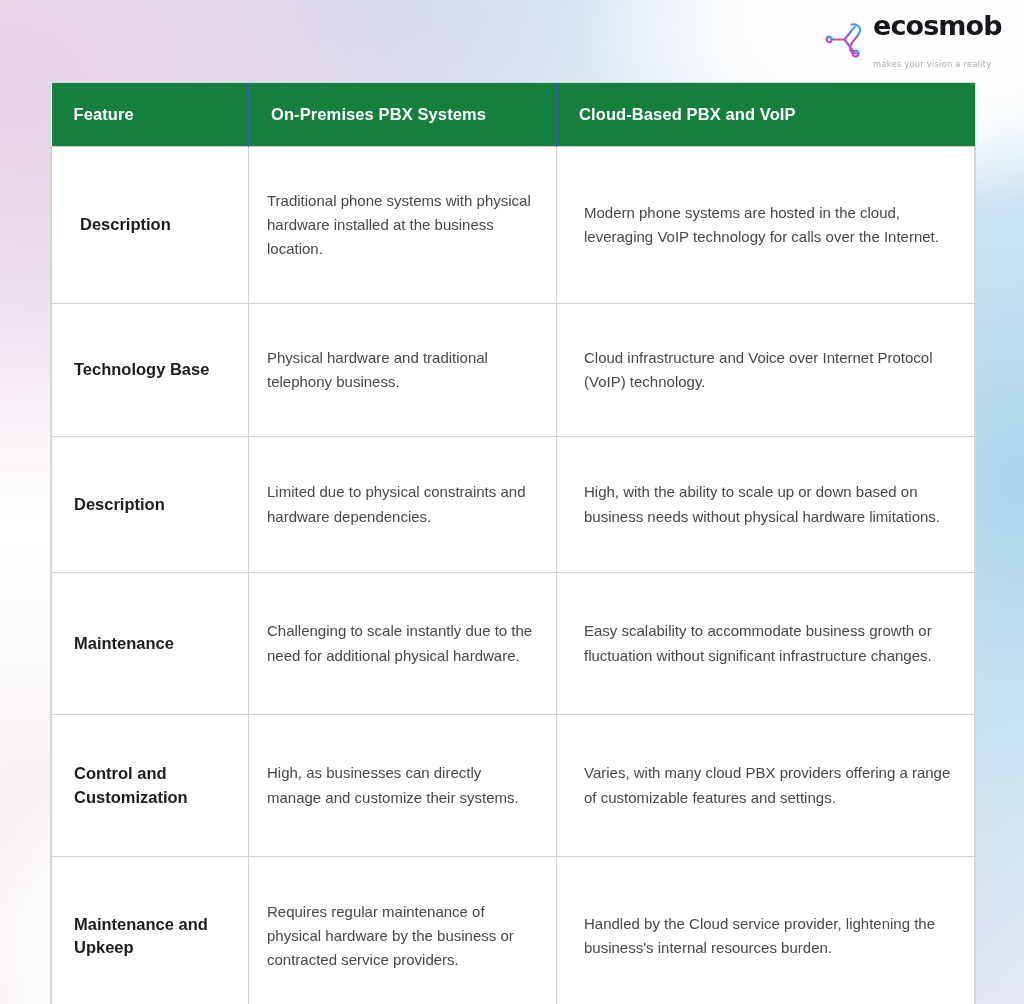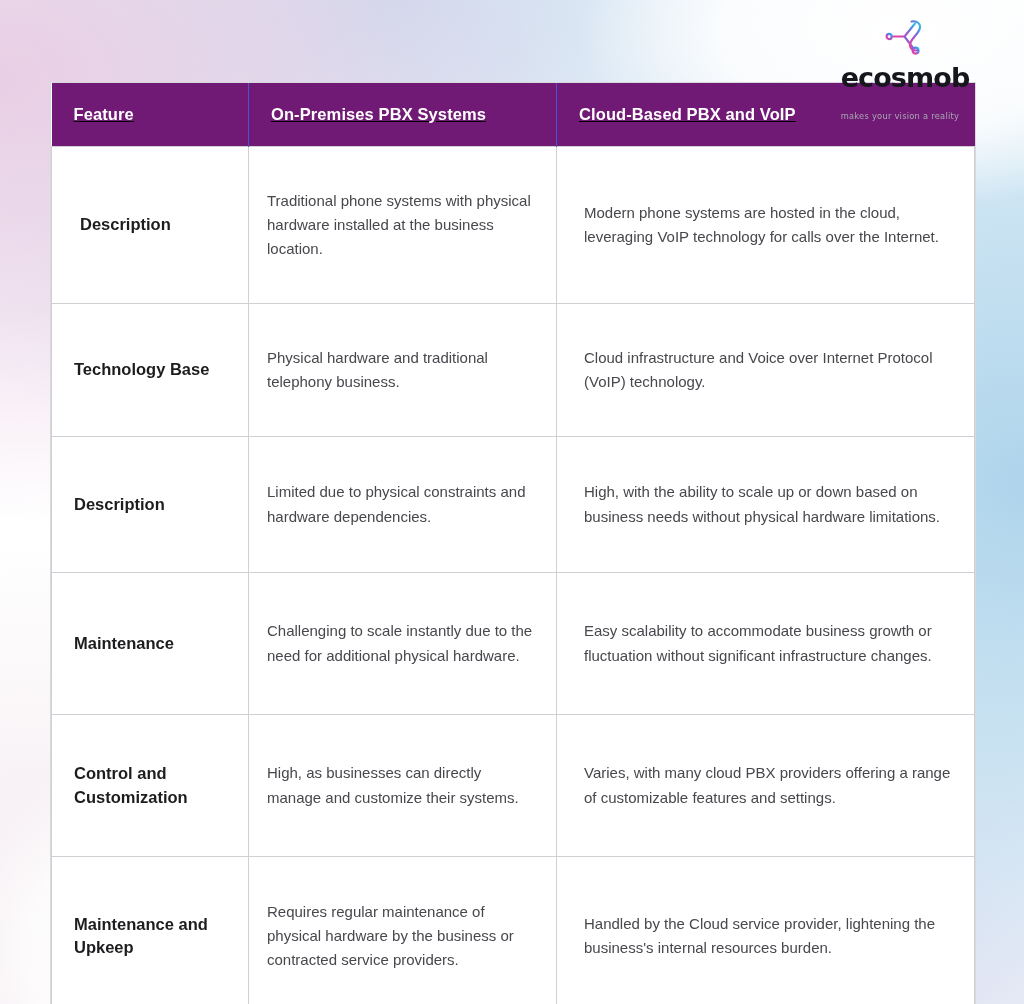--- a/index.html
+++ b/index.html
@@ -53,21 +53,20 @@
   #logo {
     position: absolute;
     top: 17px;
     left: 824px;
     width: 162px;
     height: 46px;
     display: flex;
     align-items: center;
     gap: 7px;
     z-index: 3;
-    flex-direction: column;
   }
   #logo-mark { width: 42px; height: 40px; flex: 0 0 auto; }
   #logo-text-block { display: flex; flex-direction: column; justify-content: center; }
   #logo-wordmark {
     font-size: 27px;
     font-weight: bold;
     letter-spacing: -0.9px;
     color: #16171c;
     line-height: 1.0;
     font-family: "DejaVu Sans", sans-serif;
@@ -93,21 +92,21 @@
     border-collapse: collapse;
     width: 100%;
     table-layout: fixed;
     background: #ffffff;
     box-shadow: 0 0 0 1px #d9d9dd;
   }
   table.cmp col.c1 { width: 197px; }
   table.cmp col.c2 { width: 308px; }
   table.cmp col.c3 { width: 418px; }
 
-  thead tr { background: #701a75; text-decoration: underline; }
+  thead tr { background: #15803d; }
   thead th {
     color: #ffffff;
     font-size: 16.5px;
     font-weight: bold;
     text-align: left;
     padding: 19px 22px 20px 22px;
     letter-spacing: 0.1px;
     border: none;
     height: 24px;
     vertical-align: middle;

